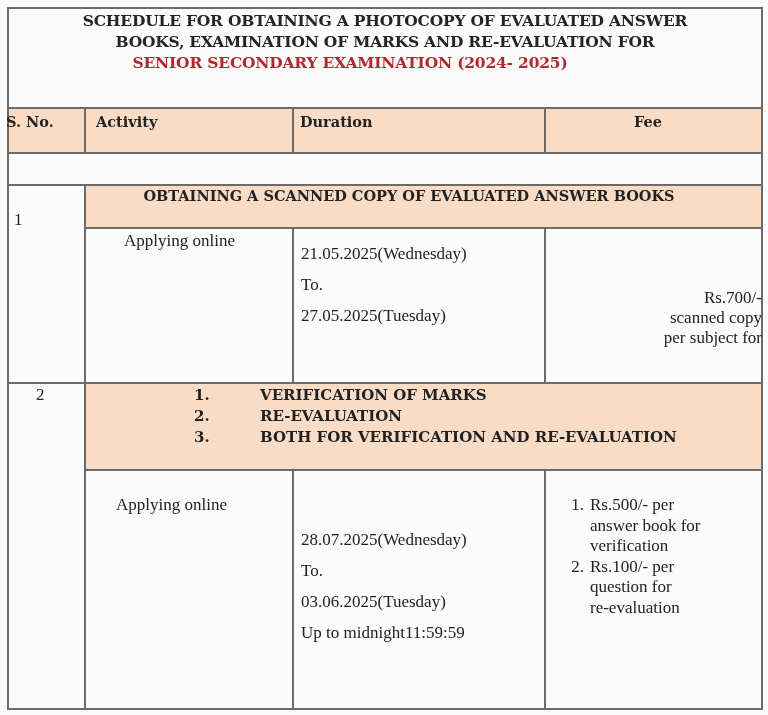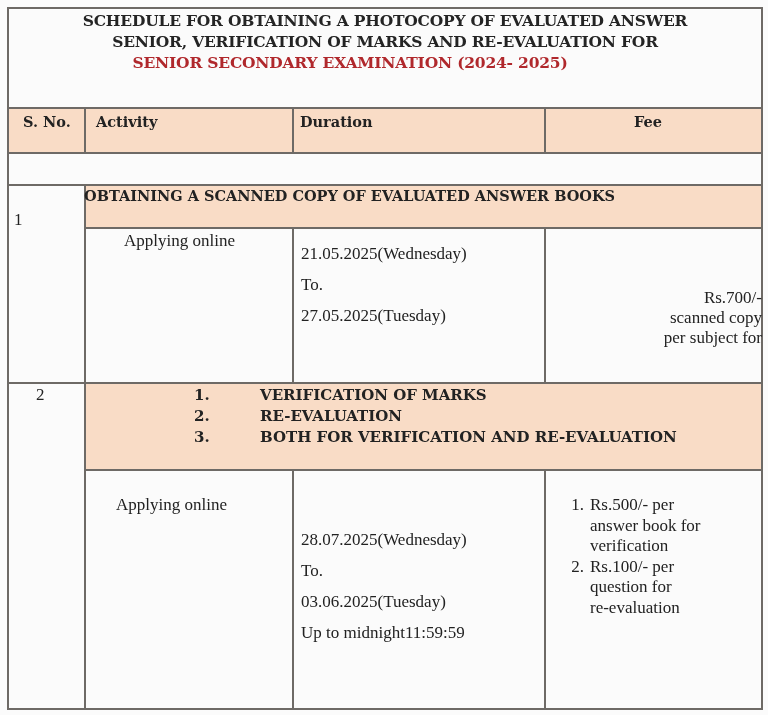--- a/index.html
+++ b/index.html
@@ -39,21 +39,21 @@
 </style>
 </head>
 <body>
 
 <div class="abs peach" style="left:8px;top:109px;width:754px;height:44px;"></div>
 <div class="abs peach" style="left:84px;top:186px;width:678px;height:42px;"></div>
 <div class="abs peach" style="left:84px;top:384px;width:678px;height:86px;"></div>
 
 <div class="abs title">
   <span style="display:block;">SCHEDULE FOR OBTAINING A PHOTOCOPY OF EVALUATED ANSWER</span>
-  <span style="display:block;">SENIOR, VERIFICATION OF MARKS AND RE-EVALUATION FOR</span>
+  <span style="display:block;">BOOKS, EXAMINATION OF MARKS AND RE-EVALUATION FOR</span>
   <span class="red">SENIOR SECONDARY EXAMINATION (2024- 2025)</span>
 </div>
 
 <div class="line-h" style="left:8px;top:7px;width:755px;"></div>
 <div class="line-h" style="left:8px;top:107px;width:755px;"></div>
 <div class="line-h" style="left:8px;top:152px;width:755px;"></div>
 <div class="line-h" style="left:8px;top:184px;width:755px;"></div>
 <div class="line-h" style="left:84px;top:227px;width:679px;"></div>
 <div class="line-h" style="left:8px;top:382px;width:755px;"></div>
 <div class="line-h" style="left:84px;top:469px;width:679px;"></div>
@@ -63,26 +63,26 @@
 <div class="line-v" style="left:761px;top:7px;height:703px;"></div>
 <div class="line-v" style="left:84px;top:107px;height:47px;"></div>
 <div class="line-v" style="left:84px;top:184px;height:526px;"></div>
 <div class="line-v" style="left:292px;top:107px;height:47px;"></div>
 <div class="line-v" style="left:292px;top:227px;height:157px;"></div>
 <div class="line-v" style="left:292px;top:469px;height:241px;"></div>
 <div class="line-v" style="left:544px;top:107px;height:47px;"></div>
 <div class="line-v" style="left:544px;top:227px;height:157px;"></div>
 <div class="line-v" style="left:544px;top:469px;height:241px;"></div>
 
-<div class="abs hdr" style="left:23px;top:113px;">S. No.</div>
+<div class="abs hdr" style="left:6px;top:113px;">S. No.</div>
 <div class="abs hdr" style="left:96px;top:113px;">Activity</div>
 <div class="abs hdr" style="left:300px;top:113px;">Duration</div>
 <div class="abs hdr" style="left:545px;top:113px;width:206px;text-align:center;">Fee</div>
 
-<div class="abs sec-title" style="left:84px;top:187px;width:678px;padding-right:28px;">OBTAINING A SCANNED COPY OF EVALUATED ANSWER BOOKS</div>
+<div class="abs sec-title" style="left:84px;top:187px;width:678px;text-align:center;padding-right:28px;">OBTAINING A SCANNED COPY OF EVALUATED ANSWER BOOKS</div>
 <div class="abs body-text" style="left:14px;top:210px;">1</div>
 <div class="abs body-text" style="left:124px;top:231px;">Applying online</div>
 <div class="abs body-text dur" style="left:301px;top:244px;">
   <div>21.05.2025(Wednesday)</div>
   <div>To.</div>
   <div>27.05.2025(Tuesday)</div>
 </div>
 <div class="abs body-text fee" style="left:545px;top:288px;width:217px;">
   <div>Rs.700/-</div>
   <div>scanned copy</div>

